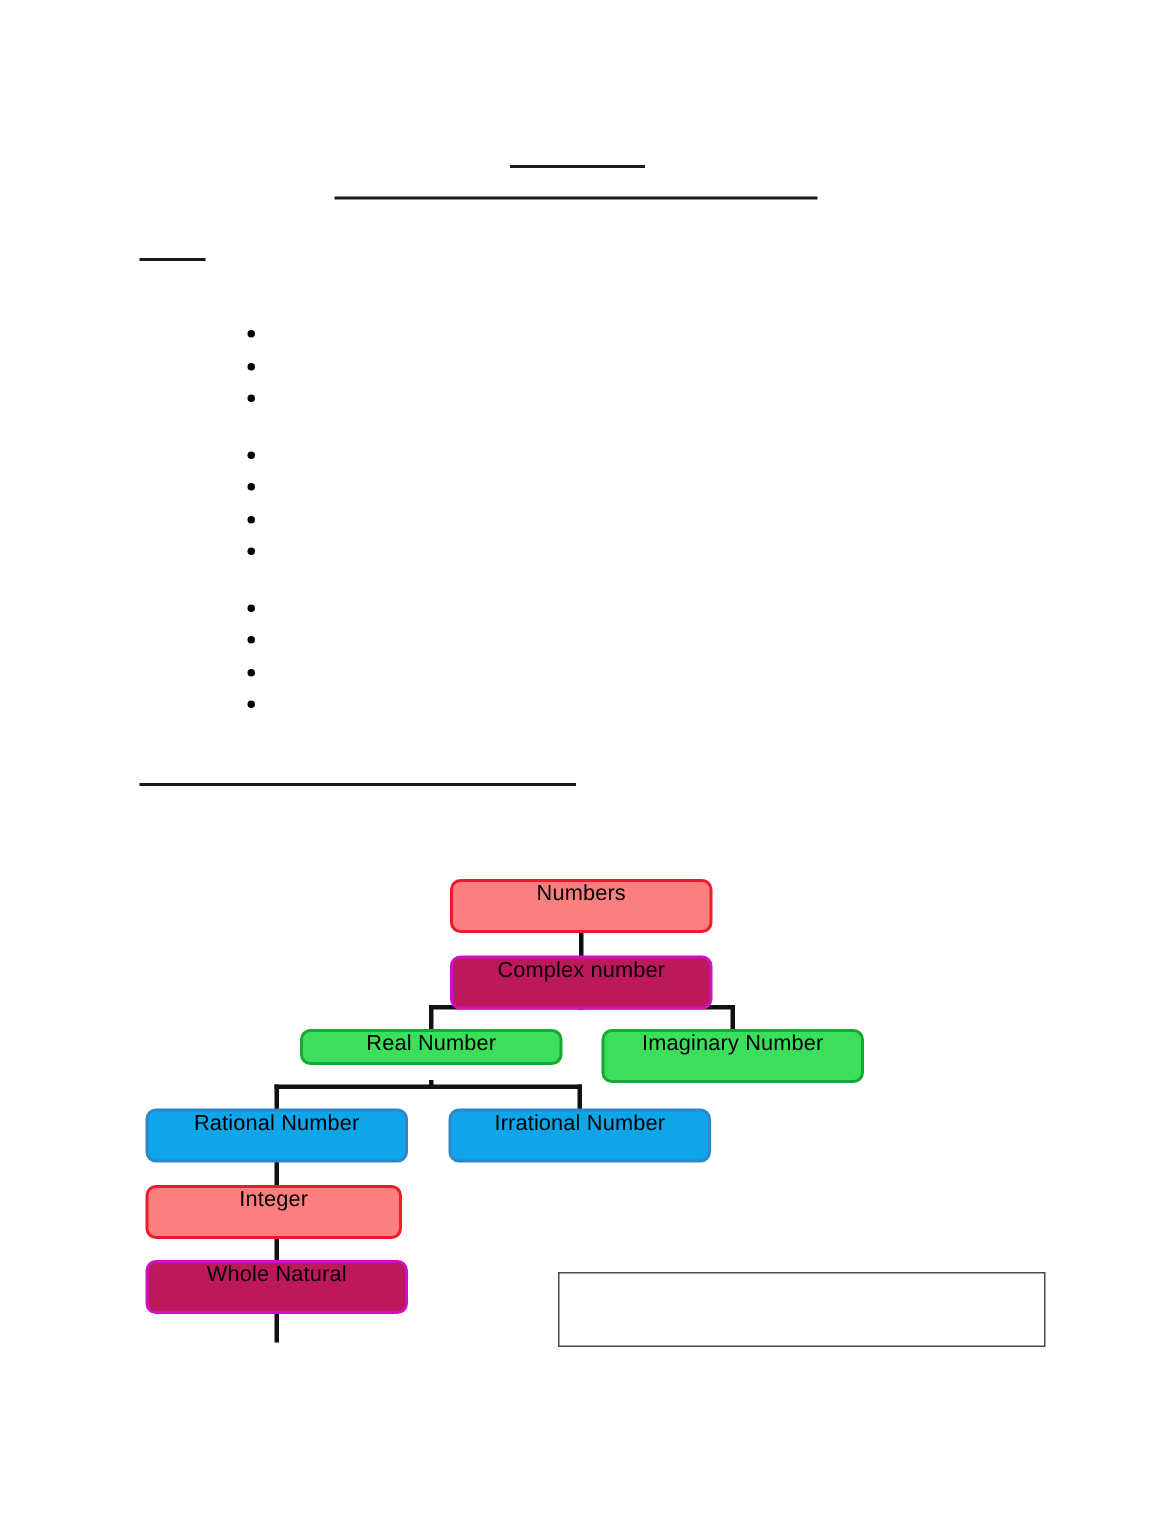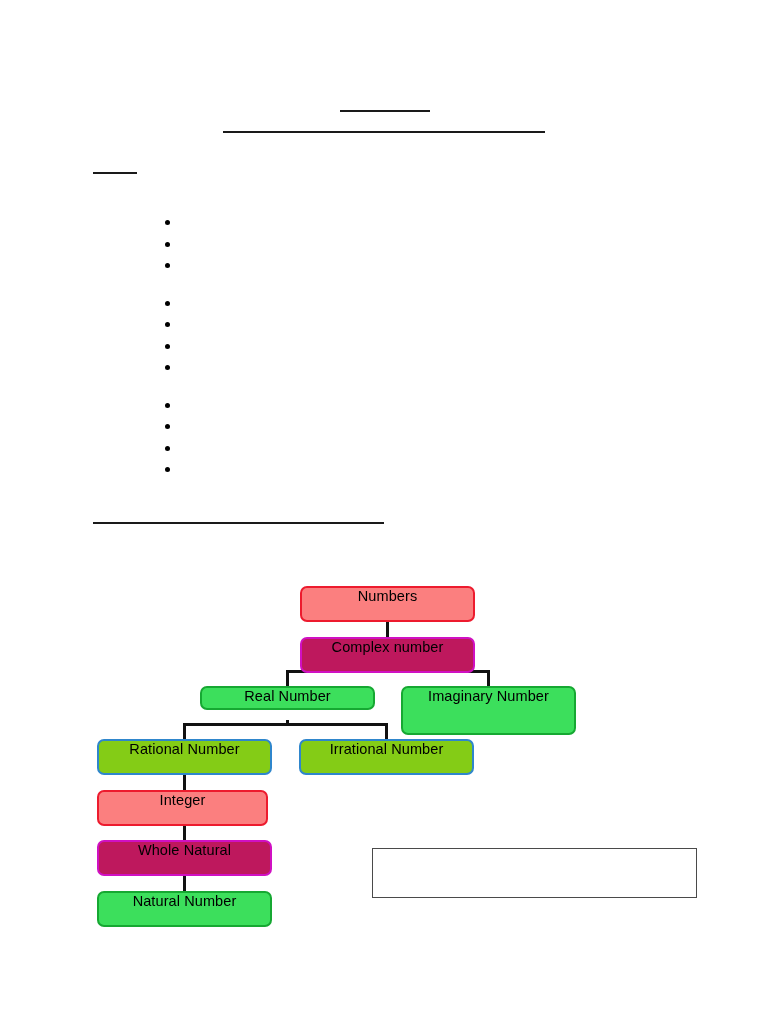--- a/index.html
+++ b/index.html
@@ -87,21 +87,21 @@
     color: #000000;
     white-space: nowrap;
     z-index: 2;
     pointer-events: auto;
     letter-spacing: 0.1px;
   }
 
   .n-red    { background: #fb7f7f; border-color: #ed1b2e; }
   .n-magenta{ background: #be185d; border-color: #d010c2; }
   .n-green  { background: #3cdf5c; border-color: #16a832; }
-  .n-blue   { background: #84cc16; border-color: #2f86cc; }
+  .n-blue   { background: #0ea5e9; border-color: #2f86cc; }
 
   
   .empty-box {
     position: absolute;
     box-sizing: border-box;
     border: 1.5px solid #4a4a4a;
     background: #ffffff;
     z-index: 2;
   }
 </style>
@@ -169,35 +169,32 @@
       <div class="connector" style="left: 385px; top: 723px; width: 3px; height: 20px; background: rgb(17, 17, 17);"></div>
       <div class="node n-red" style="left: 300px; top: 586px; width: 175px; height: 36px;">
         <span>Numbers</span>
       </div>
       <div class="node n-magenta" style="left: 300px; top: 637px; width: 175px; height: 36px;">
         <span>Complex number</span>
       </div>
       <div class="node n-green" style="left: 200px; top: 686px; width: 175px; height: 24px;">
         <span>Real Number</span>
       </div>
-      <div class="node n-green" style="left: 401px; top: 686px; width: 175px; height: 49px;">
+      <div class="node n-green" style="left: 401px; top: 686px; width: 175px; height: 36px;">
         <span>Imaginary Number</span>
       </div>
       <div class="node n-blue" style="left: 97px; top: 739px; width: 175px; height: 36px;">
         <span>Rational Number</span>
       </div>
       <div class="node n-blue" style="left: 299px; top: 739px; width: 175px; height: 36px;">
         <span>Irrational Number</span>
       </div>
       <div class="node n-red" style="left: 97px; top: 790px; width: 171px; height: 36px;">
         <span>Integer</span>
       </div>
       <div class="node n-magenta" style="left: 97px; top: 840px; width: 175px; height: 36px;">
         <span>Whole Natural</span>
       </div>
-      <div class="node n-green" style="left: 97px; top: 891px; width: 175px; height: 36px;">
-        <span>Natural Number</span>
-      </div>
     </div>
 
   <div class="empty-box" style="left:372px; top:848px; width:325px; height:50px;"></div>
 
 </div>
 
 </body></html>

